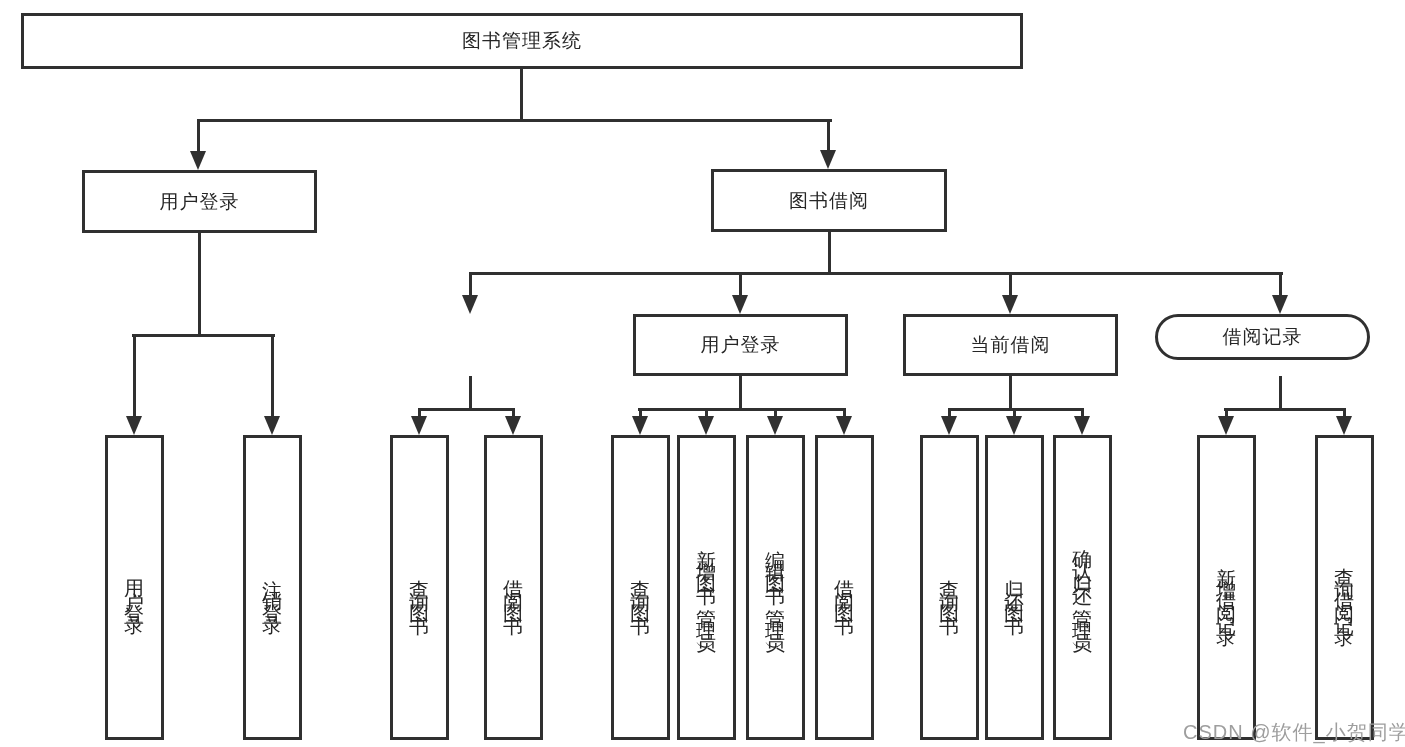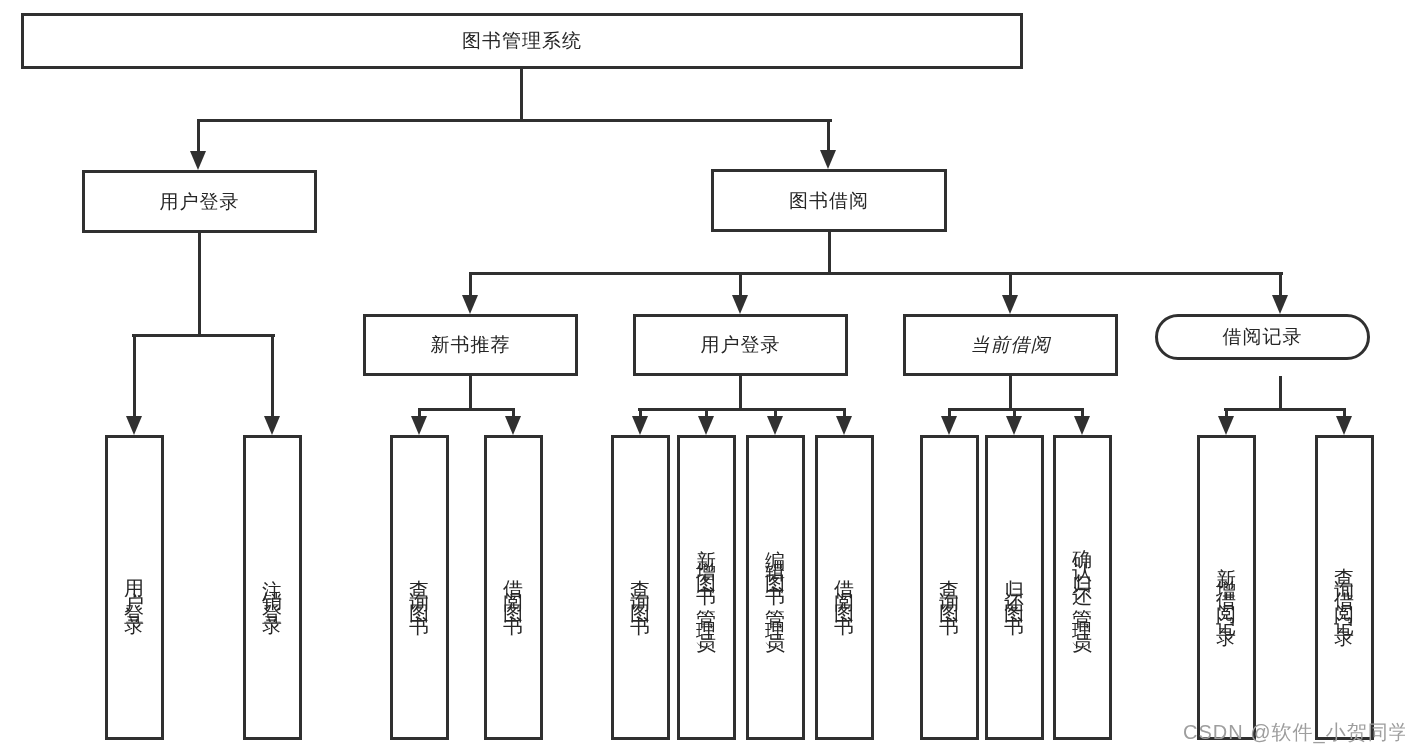--- a/index.html
+++ b/index.html
@@ -86,27 +86,24 @@
   <div class="hline" style="left:469px;top:272px;width:814px;"></div>
   <div class="vline" style="left:469px;top:272px;height:26px;"></div>
   <div class="arrow" style="left:462px;top:295px;"></div>
   <div class="vline" style="left:739px;top:272px;height:26px;"></div>
   <div class="arrow" style="left:732px;top:295px;"></div>
   <div class="vline" style="left:1009px;top:272px;height:26px;"></div>
   <div class="arrow" style="left:1002px;top:295px;"></div>
   <div class="vline" style="left:1279px;top:272px;height:26px;"></div>
   <div class="arrow" style="left:1272px;top:295px;"></div>
 
-  <div class="node" style="left:363px;top:314px;width:215px;height:62px;">
-    <span>新书推荐</span>
-  </div>
   <div class="node" style="left:633px;top:314px;width:215px;height:62px;">
     <span>用户登录</span>
   </div>
-  <div class="node" style="left:903px;top:314px;width:215px;height:62px;font-style:italic;">
+  <div class="node" style="left:903px;top:314px;width:215px;height:62px;">
     <span>当前借阅</span>
   </div>
   <div class="node" style="left:1155px;top:314px;width:215px;height:46px;border-radius:25px;">
     <span>借阅记录</span>
   </div>
 
   <div class="vline" style="left:469px;top:376px;height:34px;"></div>
   <div class="hline" style="left:418px;top:408px;width:97px;"></div>
   <div class="vline" style="left:418px;top:408px;height:10px;"></div>
   <div class="arrow" style="left:411px;top:416px;"></div>

